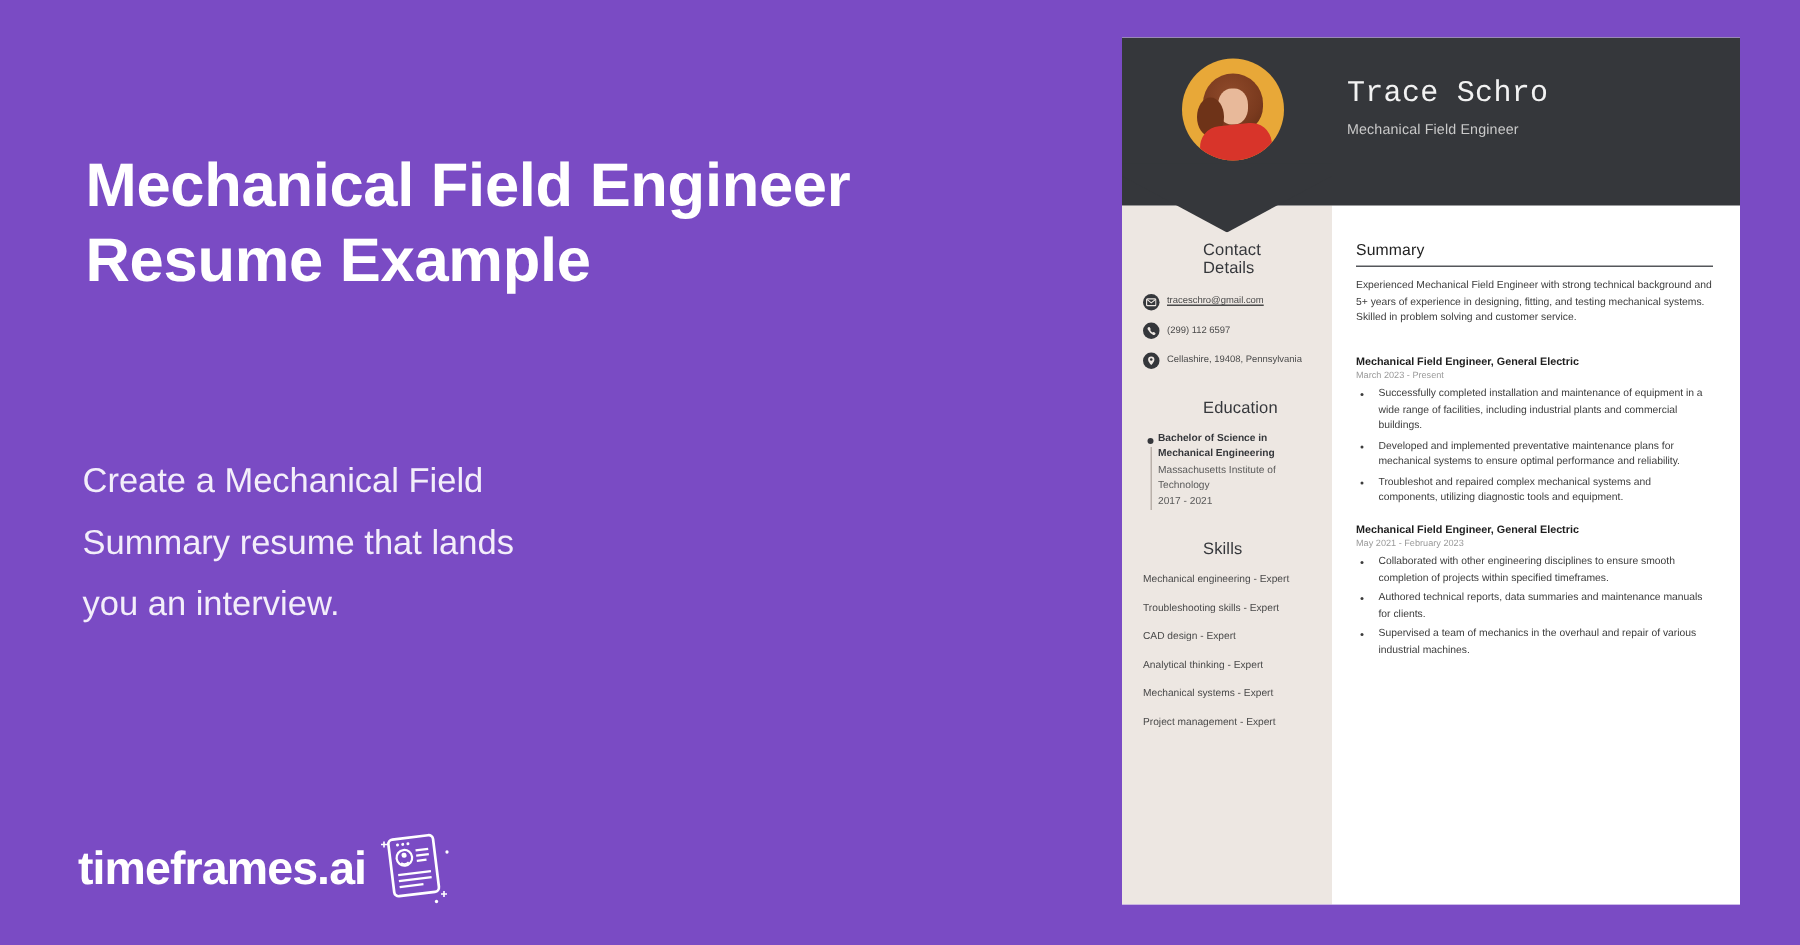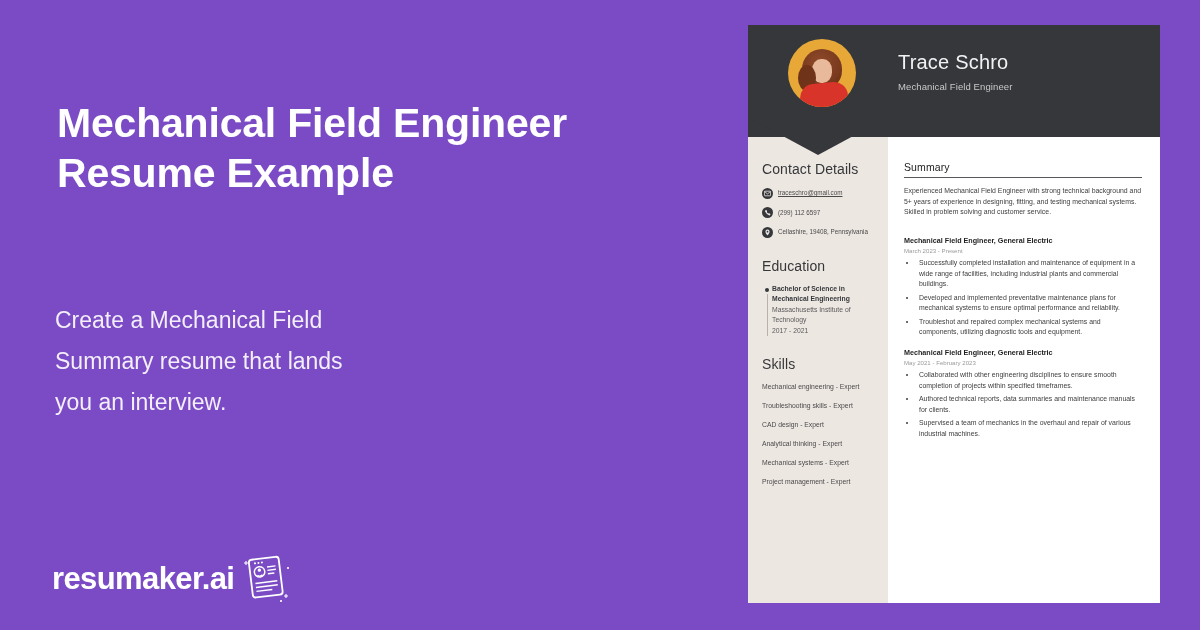--- a/index.html
+++ b/index.html
@@ -69,31 +69,31 @@
     position:absolute; left:12px; top:44px; width:48px; height:28px;
     background:#D8342A; border-radius:14px 14px 0 0;
     transform:rotate(-6deg);
   }
   #avatar-hair2 {
     position:absolute; left:10px; top:26px; width:18px; height:26px;
     border-radius:50%; background:#6E3318;
   }
 
   #header-text { position:absolute; left:150px; top:26px; }
-  #resume-name { color:#F2F2F2; font-size:20px; font-weight:400; letter-spacing:0.2px; }
+  #resume-name { color:#F2F2F2; font-size:20px; font-weight:400; letter-spacing:0.2px;font-family:Liberation Mono, monospace; }
   #resume-role { color:#C9C9C9; font-size:9.5px; margin-top:7px; letter-spacing:0.1px; }
 
   
   #sidebar {
     position:absolute; left:0; top:112px; width:140px; height:466px;
     background:#EDE7E2; padding:24px 12px 0 14px; z-index:2;
   }
   .side-h {
-    font-size:14px; color:#35373B; font-weight:400;
-    margin-bottom:10px; letter-spacing:0.1px;
+    font-size:11px; color:#35373B; font-weight:400;
+    margin-bottom:10px; letter-spacing:0.1px;margin-left:40px;
   }
   .contact-row { display:flex; align-items:flex-start; margin-bottom:8px; }
   .cicon {
     width:11px; height:11px; border-radius:50%; background:#35373B;
     flex:0 0 11px; margin-right:5px; position:relative; margin-top:0.5px;
   }
   .cicon svg { position:absolute; left:2px; top:2px; }
   .ctext { font-size:6.3px; color:#4A4A4A; line-height:11px; }
   .ctext.link { text-decoration:underline; }
 
@@ -133,21 +133,21 @@
 <body>
 
 <div id="promo">
   <div id="promo-heading">Mechanical Field Engineer
 Resume Example</div>
   <div id="promo-sub">Create a Mechanical Field
 Summary resume that lands
 you an interview.</div>
 
   <div id="logo">
-    <span id="logo-word">resumaker.ai</span>
+    <span id="logo-word">timeframes.ai</span>
     <span id="logo-mark">
       <svg width="56" height="54" viewBox="0 0 56 54">
         <g transform="rotate(-7 30 27)">
           <rect x="14" y="6" width="30" height="38" rx="3" fill="none" stroke="#ffffff" stroke-width="1.8"></rect>
           <circle cx="23.5" cy="19" r="5.2" fill="none" stroke="#ffffff" stroke-width="1.5"></circle>
           <circle cx="23.5" cy="17.3" r="1.7" fill="#ffffff"></circle>
           <path d="M21 22.2q2.5 2 5 0" fill="none" stroke="#ffffff" stroke-width="1.2"></path>
           <line x1="31.5" y1="15" x2="40" y2="15" stroke="#ffffff" stroke-width="1.5"></line>
           <line x1="31.5" y1="18.5" x2="40" y2="18.5" stroke="#ffffff" stroke-width="1.5"></line>
           <line x1="31.5" y1="22" x2="38" y2="22" stroke="#ffffff" stroke-width="1.5"></line>

